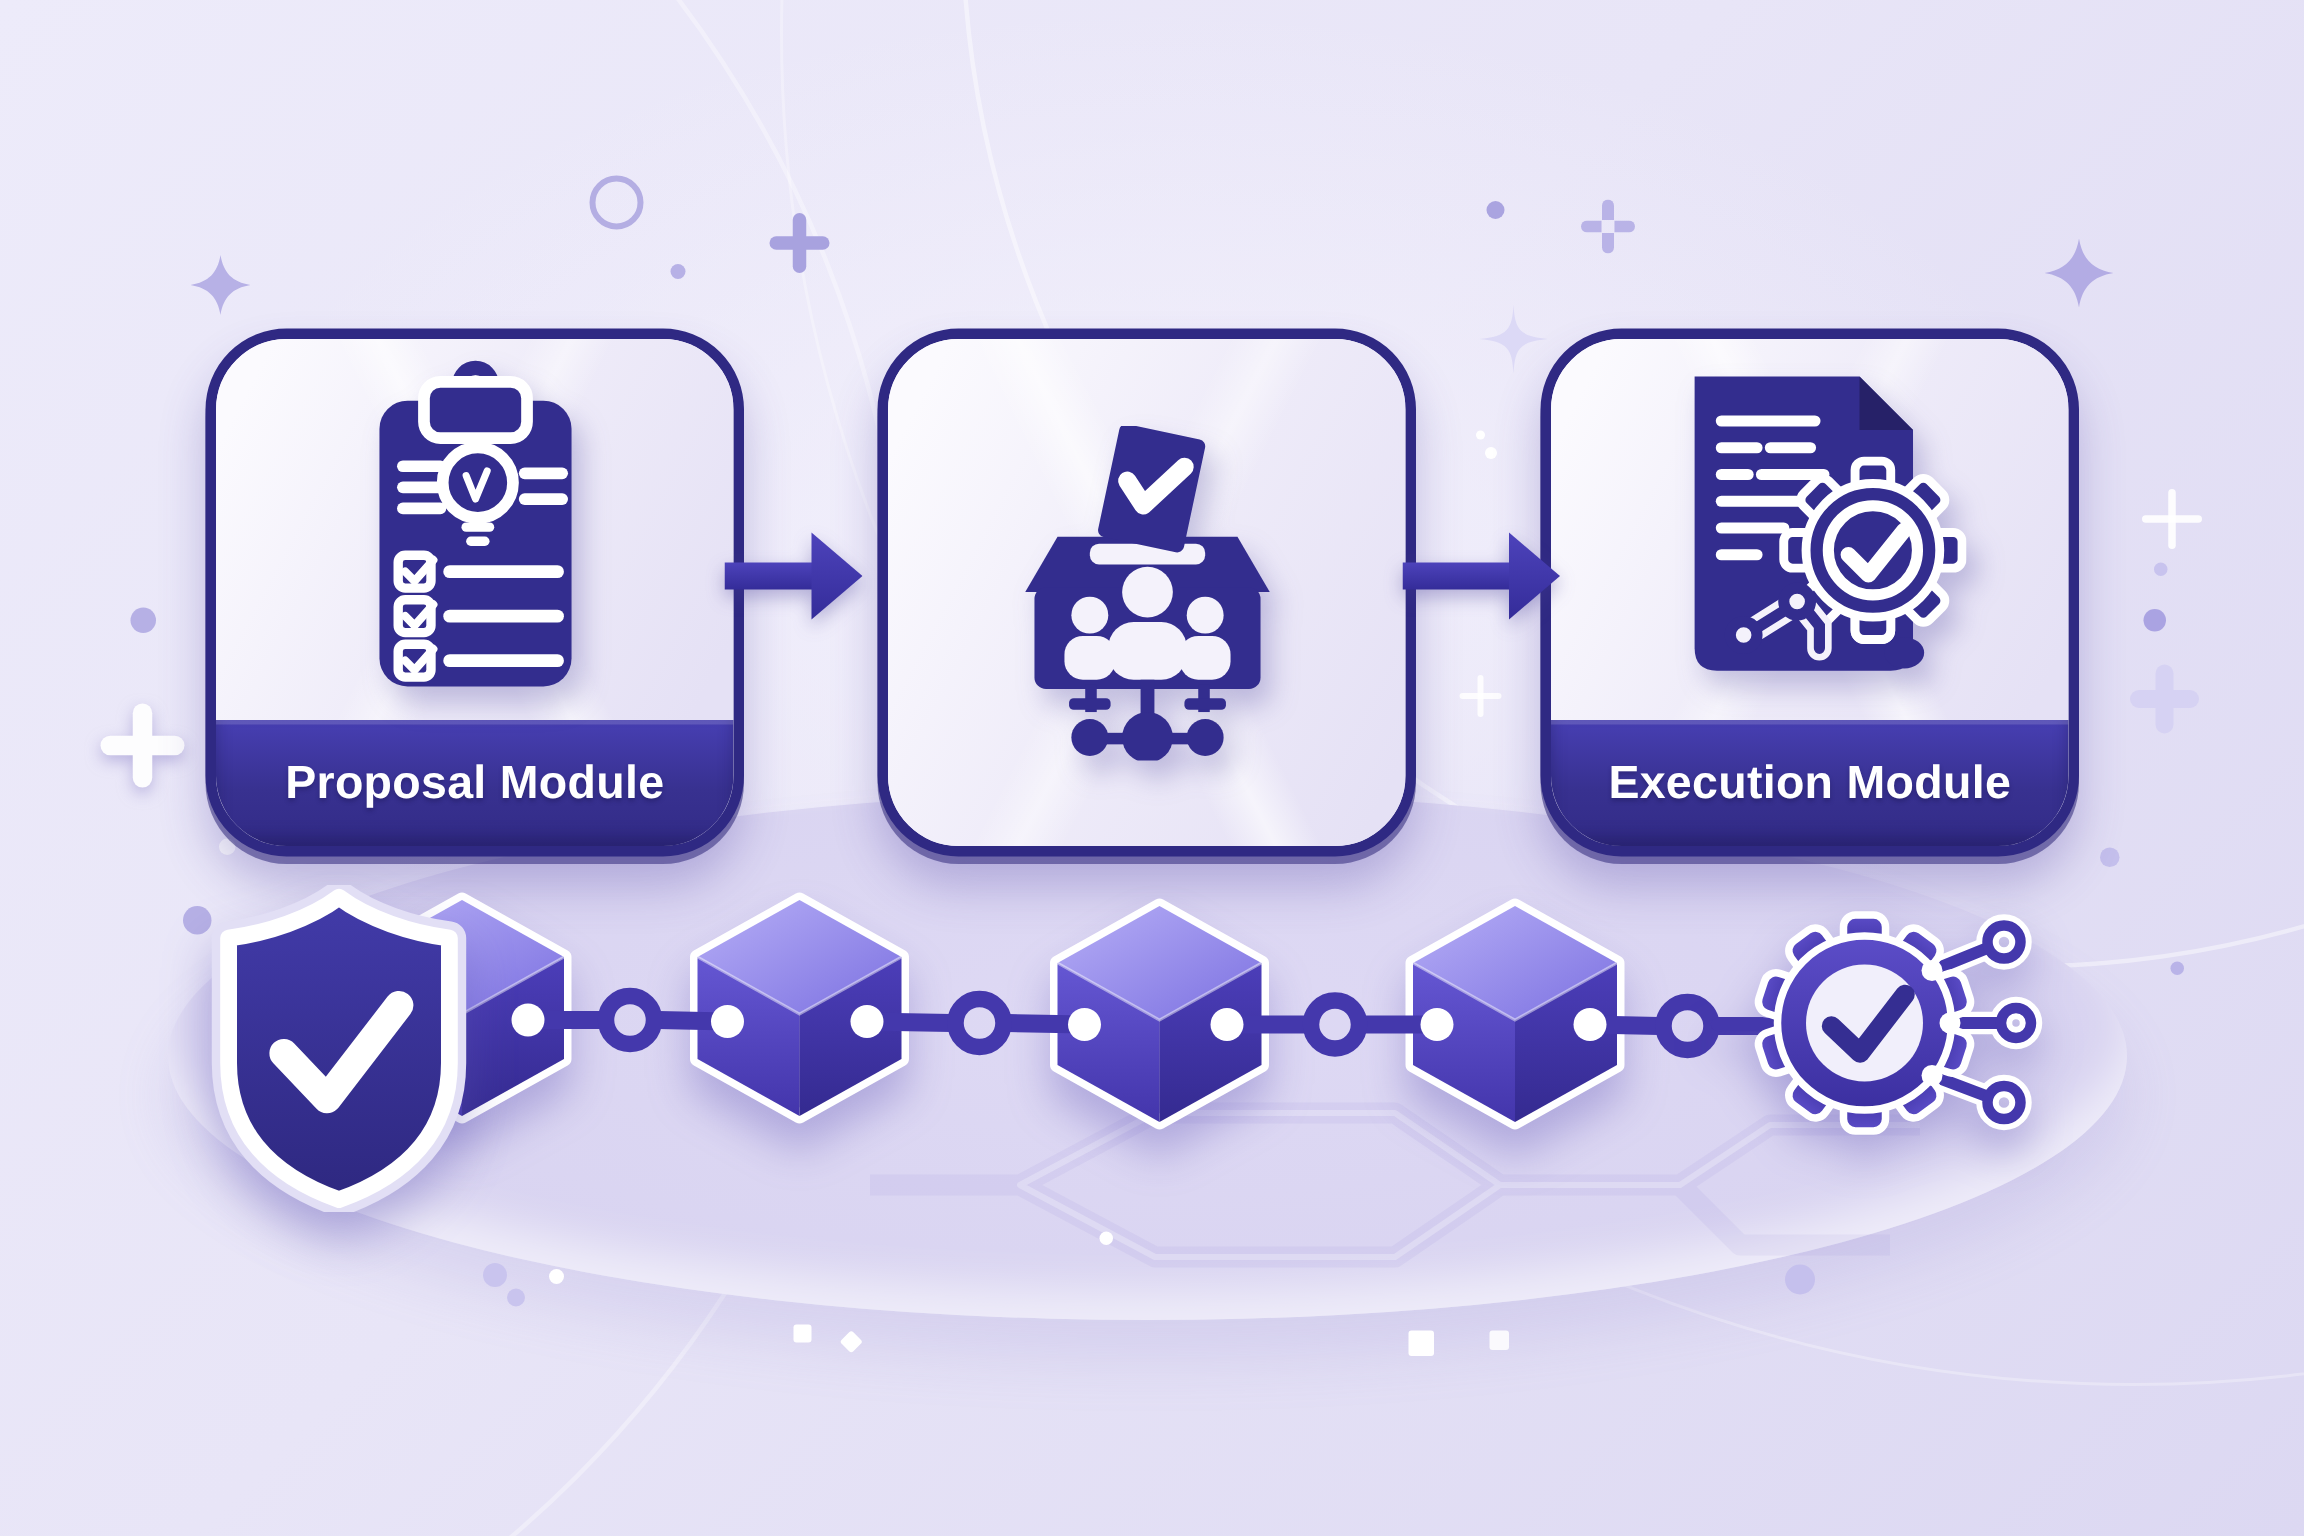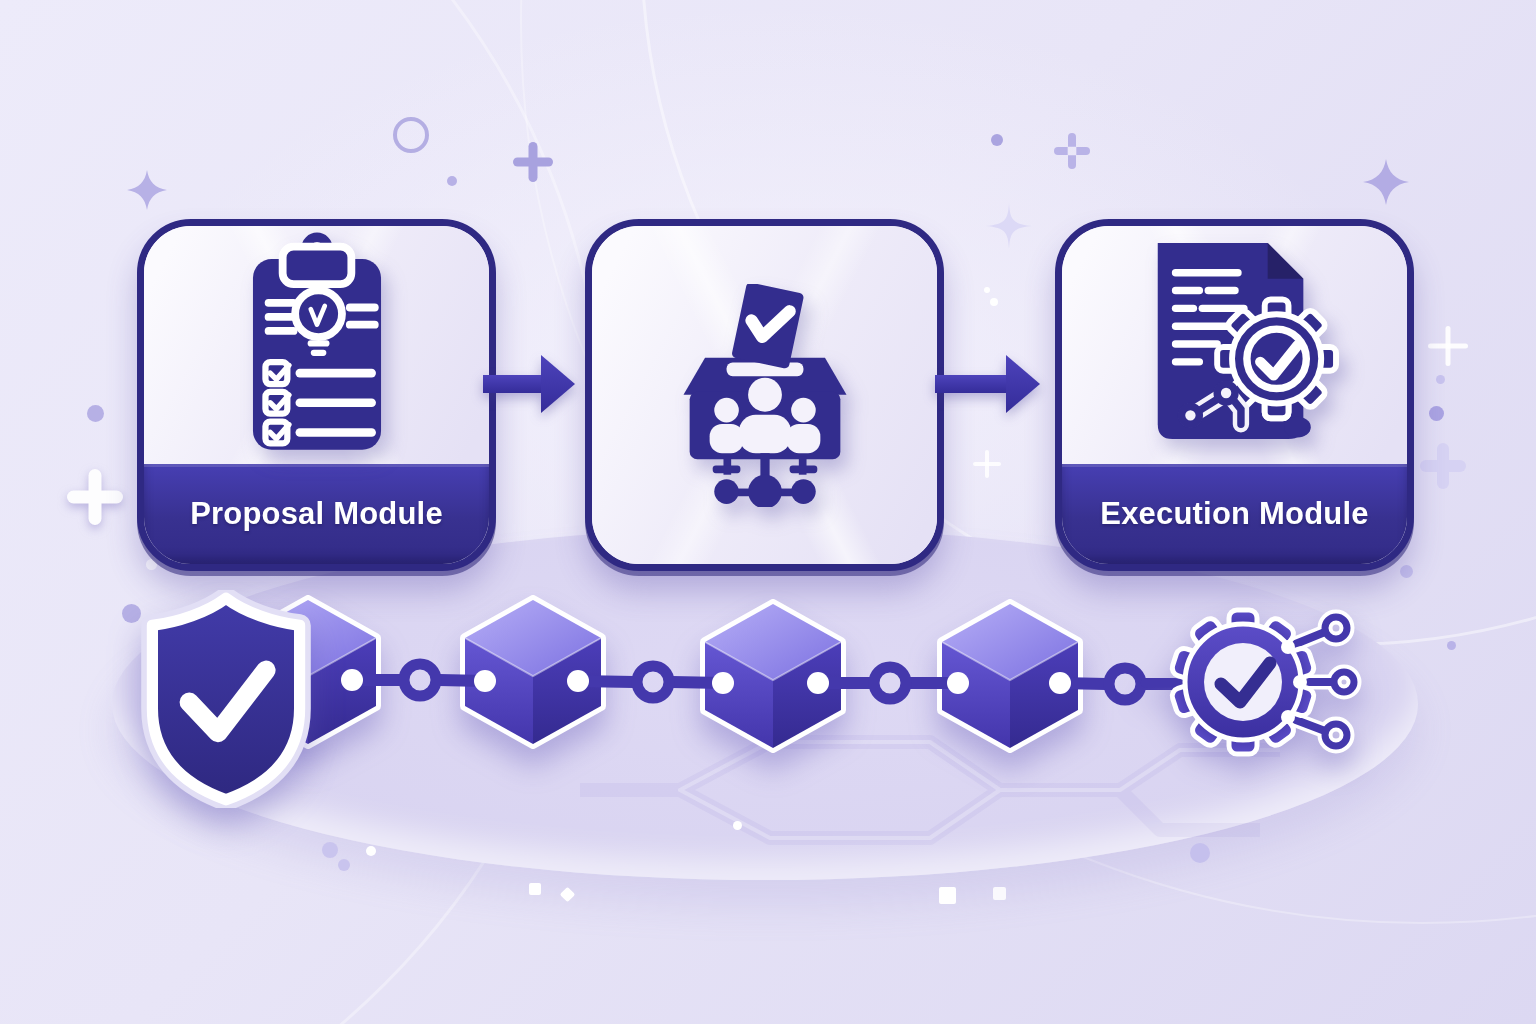--- a/index.html
+++ b/index.html
@@ -30,21 +30,21 @@
   .module-card{position:absolute;width:345px;height:338px;border:7px solid #2f2983;border-radius:54px;
     background:#f4f2fb;overflow:hidden;display:flex;flex-direction:column;
     box-shadow:0 20px 30px rgba(85,73,165,.30), 0 5px 0 rgba(36,31,110,.55);}
   .card-face{flex:1;position:relative;display:flex;align-items:center;justify-content:center;
     background:linear-gradient(118deg,#fbfafe 8%,#efecf9 48%,#e5e1f5 94%);}
   .card-face::before{content:"";position:absolute;inset:0;
     background:
       linear-gradient(63deg,rgba(255,255,255,0) 44%,rgba(255,255,255,.6) 50%,rgba(255,255,255,0) 56%),
       linear-gradient(-63deg,rgba(255,255,255,0) 44%,rgba(255,255,255,.45) 50%,rgba(255,255,255,0) 56%);}
   .module-icon{position:relative;filter:drop-shadow(7px 11px 9px rgba(70,60,150,.28));}
-  .card-band{height:100px;flex:none;display:flex;align-items:center;justify-content:center;
+  .card-band{height:84px;flex:none;display:flex;align-items:center;justify-content:center;
     background:linear-gradient(180deg,#473fb3 0%,#383190 55%,#322b87 100%);
     box-shadow:inset 0 3px 0 rgba(255,255,255,.14), inset 0 -6px 10px rgba(20,16,70,.35);}
   .card-band span{color:#fff;font-size:31px;font-weight:700;letter-spacing:.2px;
     text-shadow:0 2px 3px rgba(25,20,80,.4);}
   .flow-arrow{position:absolute;filter:drop-shadow(0 5px 6px rgba(70,60,150,.35));}
   .cube{position:absolute;filter:drop-shadow(0 18px 14px rgba(95,84,180,.35));}
   .chain-svg{position:absolute;left:130px;top:580px;}
   .shield{position:absolute;left:130px;top:590px;filter:drop-shadow(0 16px 16px rgba(95,84,180,.4));}
   .gear-end{position:absolute;left:1140px;top:590px;filter:drop-shadow(0 14px 14px rgba(95,84,180,.38));}
   .circuit-faint{position:absolute;left:560px;top:680px;opacity:.5;}
@@ -218,21 +218,21 @@
           <rect x="62" y="110" width="6" height="22"></rect>
           <rect x="40" y="133" width="50" height="5"></rect>
           <circle cx="40" cy="135" r="8"></circle>
             <circle cx="90" cy="135" r="8"></circle>
             <circle cx="65" cy="135" r="11"></circle>
         </g>
       </svg>
     </div>
   </div>
 
-  <div class="module-card" style="left:1055px;top:219px">
+  <div class="module-card" style="left:1027px;top:219px">
     <div class="card-face">
       <svg class="module-icon" width="208" height="223" viewBox="0 0 140 150">
         <path d="M18,6 H92 L116,30 V128 Q116,138 106,138 H28 Q18,138 18,128 Z" fill="#332d8e"></path>
         <polygon points="92,6 116,30 92,30" fill="#262168"></polygon>
         <g stroke="#fff" stroke-width="5" stroke-linecap="round">
           <line x1="30" y1="26" x2="72" y2="26"></line>
           <line x1="30" y1="38" x2="46" y2="38"></line>
             <line x1="52" y1="38" x2="70" y2="38"></line>
           <line x1="30" y1="50" x2="42" y2="50"></line>
             <line x1="48" y1="50" x2="76" y2="50"></line>

